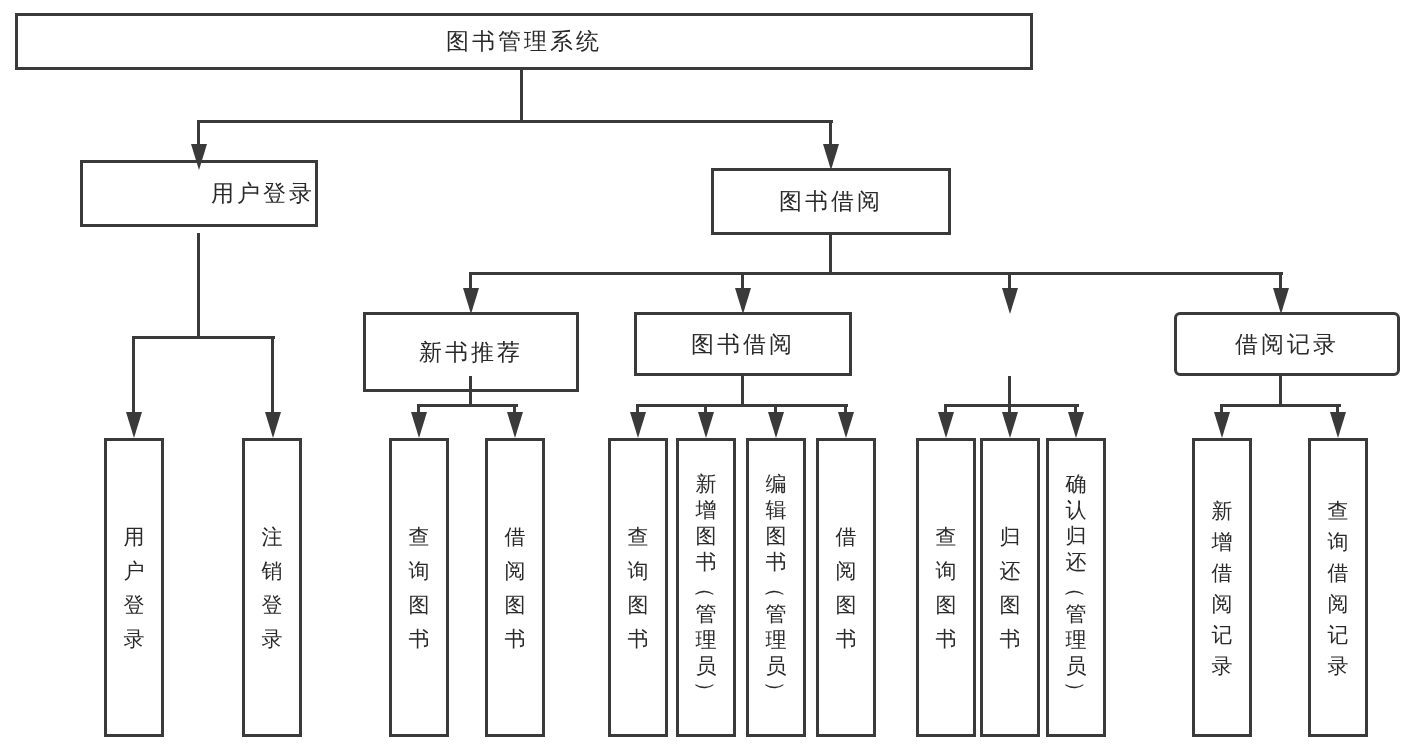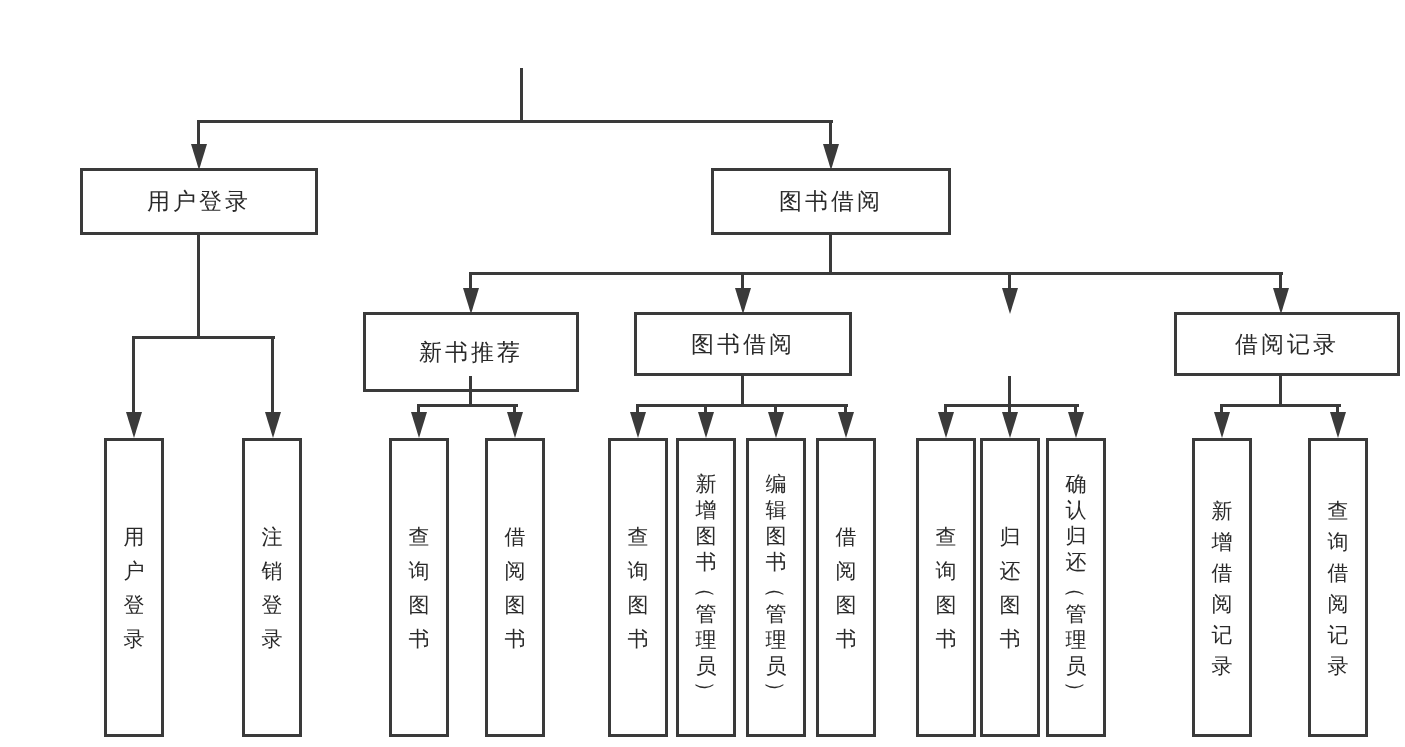--- a/index.html
+++ b/index.html
@@ -71,39 +71,42 @@
     opacity: 0.92;
     z-index: 30;
     white-space: nowrap;
   }
 </style>
 </head>
 <body>
 
 <div class="canvas">
 
-
-  <div class="hbox" style="left:80px; top:168px; width:238px; height:67px;">
+  <div class="hbox" style="left:15px; top:13px; width:1018px; height:57px;">
+    <span>图书管理系统</span>
+  </div>
+
+  <div class="hbox" style="left:80px; top:160px; width:238px; height:67px;justify-content:flex-end;">
     <span>用户登录</span>
   </div>
 
   <div class="hbox" style="left:711px; top:168px; width:240px; height:67px;">
     <span>图书借阅</span>
   </div>
 
   <div class="hbox" style="left:363px; top:312px; width:216px; height:80px;">
     <span>新书推荐</span>
   </div>
 
   <div class="hbox" style="left:634px; top:312px; width:218px; height:64px;align-items:center;">
     <span>图书借阅</span>
   </div>
 
 
-  <div class="hbox" style="left:1174px; top:312px; width:226px; height:64px;">
+  <div class="hbox" style="left:1174px; top:312px; width:226px; height:64px;border-radius:6px;">
     <span>借阅记录</span>
   </div>
 
   <div class="vbox" style="left:104px;">
     <div class="vlabel gap13">
         <span>用</span>
         <span>户</span>
         <span>登</span>
         <span>录</span>
       </div>

